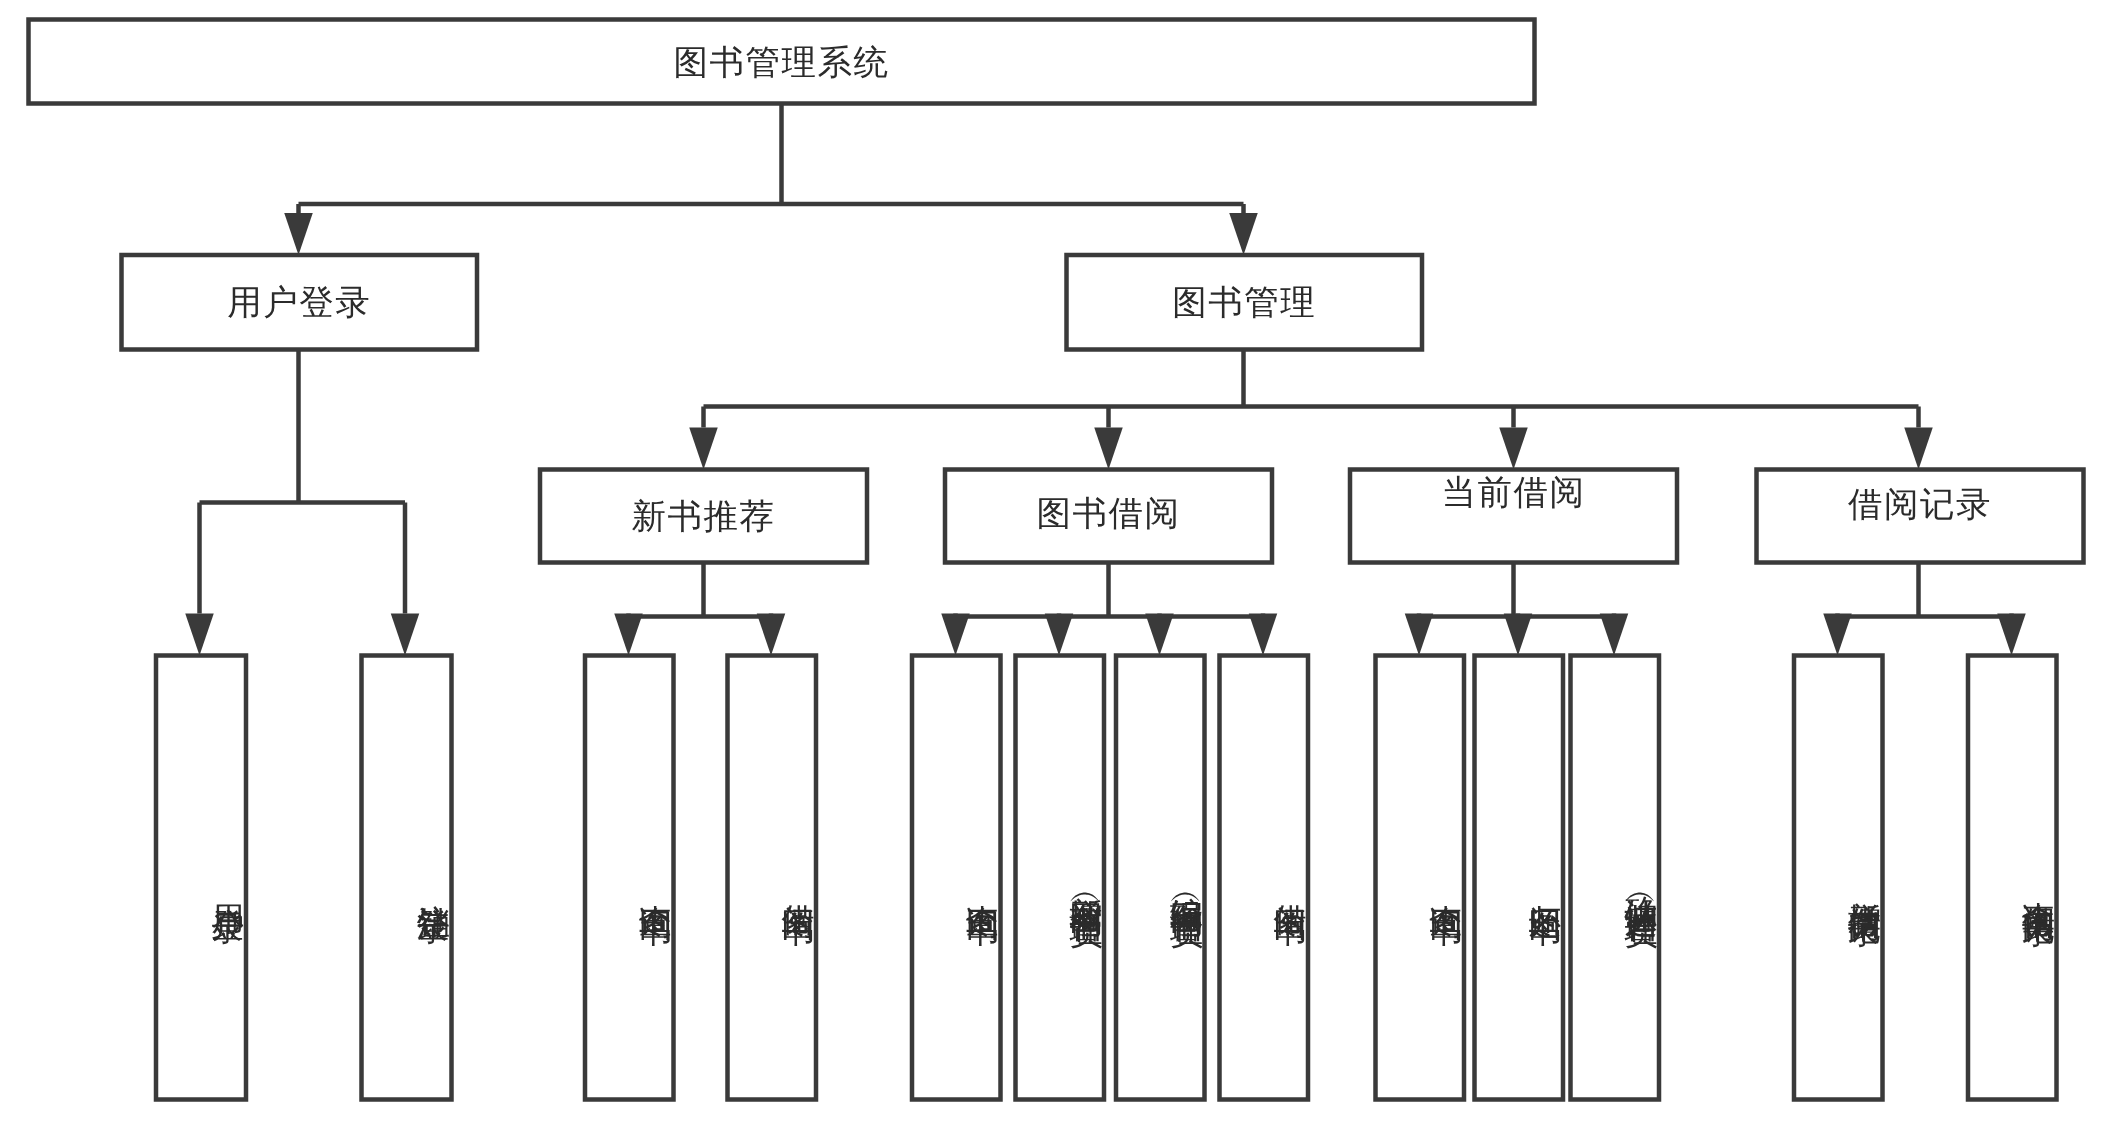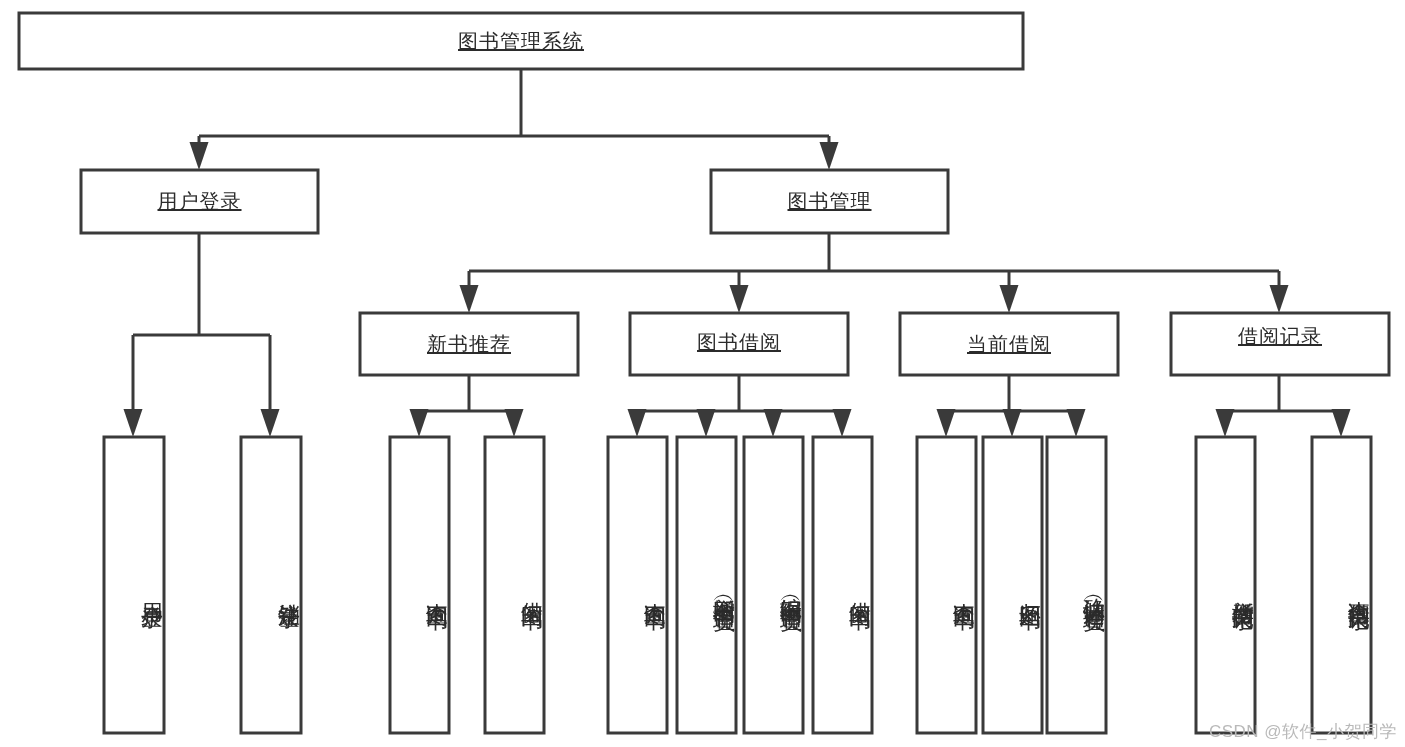--- a/index.html
+++ b/index.html
@@ -25,26 +25,25 @@
     color:#2b2b2b;
     letter-spacing:2px;
     white-space:nowrap;
     pointer-events:none;
   }
   .htext-wrap{
     position:absolute;
     display:flex;
     align-items:center;
     justify-content:center;
-    font-size:20px;
+    font-size:23px;
     color:#2b2b2b;
     letter-spacing:1px;
     white-space:nowrap;
     pointer-events:none;
-    text-decoration:underline;
   }
   #watermark{
     position:absolute;
     right:8px;bottom:4px;
     font-size:17px;
     color:#b9b9b9;
     letter-spacing:0.5px;
     white-space:nowrap;
     font-family:"Liberation Sans","DejaVu Sans",sans-serif;
   }
@@ -146,31 +145,30 @@
         <rect x="1312" y="437" width="59" height="296" class="node-rect" rx="0"></rect>
       </g>
   </svg>
 
   <div id="label-layer">
       <div class="htext-wrap" style="left: 19px; top: 13px; width: 1004px; height: 56px;">图书管理系统</div>
       <div class="htext-wrap" style="left: 81px; top: 170px; width: 237px; height: 63px;">用户登录</div>
       <div class="htext-wrap" style="left: 711px; top: 170px; width: 237px; height: 63px; text-align: center;">图书管理</div>
       <div class="htext-wrap" style="left: 360px; top: 313px; width: 218px; height: 62px;">新书推荐</div>
       <div class="htext-wrap" style="left: 630px; top: 311px; width: 218px; height: 62px;">图书借阅</div>
-      <div class="htext-wrap" style="left: 900px; top: 313px; width: 218px; height: 62px; text-align: center;">当前借阅</div>
+      <div class="htext-wrap" style="left: 900px; top: 297px; width: 218px; height: 62px; text-align: center;">当前借阅</div>
       <div class="htext-wrap" style="left: 1171px; top: 313px; width: 218px; height: 46px;">借阅记录</div>
       <div class="vtext-wrap" style="left: 104px; top: 451px; width: 60px; height: 276px;">用户登录</div>
       <div class="vtext-wrap" style="left: 241px; top: 451px; width: 60px; height: 276px;">注销登录</div>
       <div class="vtext-wrap" style="left: 390px; top: 451px; width: 59px; height: 276px;">查询图书</div>
       <div class="vtext-wrap" style="left: 485px; top: 451px; width: 59px; height: 276px;">借阅图书</div>
       <div class="vtext-wrap" style="left: 608px; top: 451px; width: 59px; height: 276px;">查询图书</div>
       <div class="vtext-wrap" style="left: 677px; top: 451px; width: 59px; height: 276px;">新增图书（管理员）</div>
       <div class="vtext-wrap" style="left: 744px; top: 451px; width: 59px; height: 276px;">编辑图书（管理员）</div>
       <div class="vtext-wrap" style="left: 813px; top: 451px; width: 59px; height: 276px;">借阅图书</div>
       <div class="vtext-wrap" style="left: 917px; top: 451px; width: 59px; height: 276px;">查询图书</div>
       <div class="vtext-wrap" style="left: 983px; top: 451px; width: 59px; height: 276px;">归还图书</div>
       <div class="vtext-wrap" style="left: 1047px; top: 451px; width: 59px; height: 276px;">确认归还（管理员）</div>
       <div class="vtext-wrap" style="left: 1196px; top: 451px; width: 59px; height: 276px;">新增借阅记录</div>
       <div class="vtext-wrap" style="left: 1312px; top: 451px; width: 59px; height: 276px;">查询借阅记录</div>
     </div>
 
-  <div id="watermark">CSDN @软件_小贺同学</div>
 </div>
 
 </body></html>

